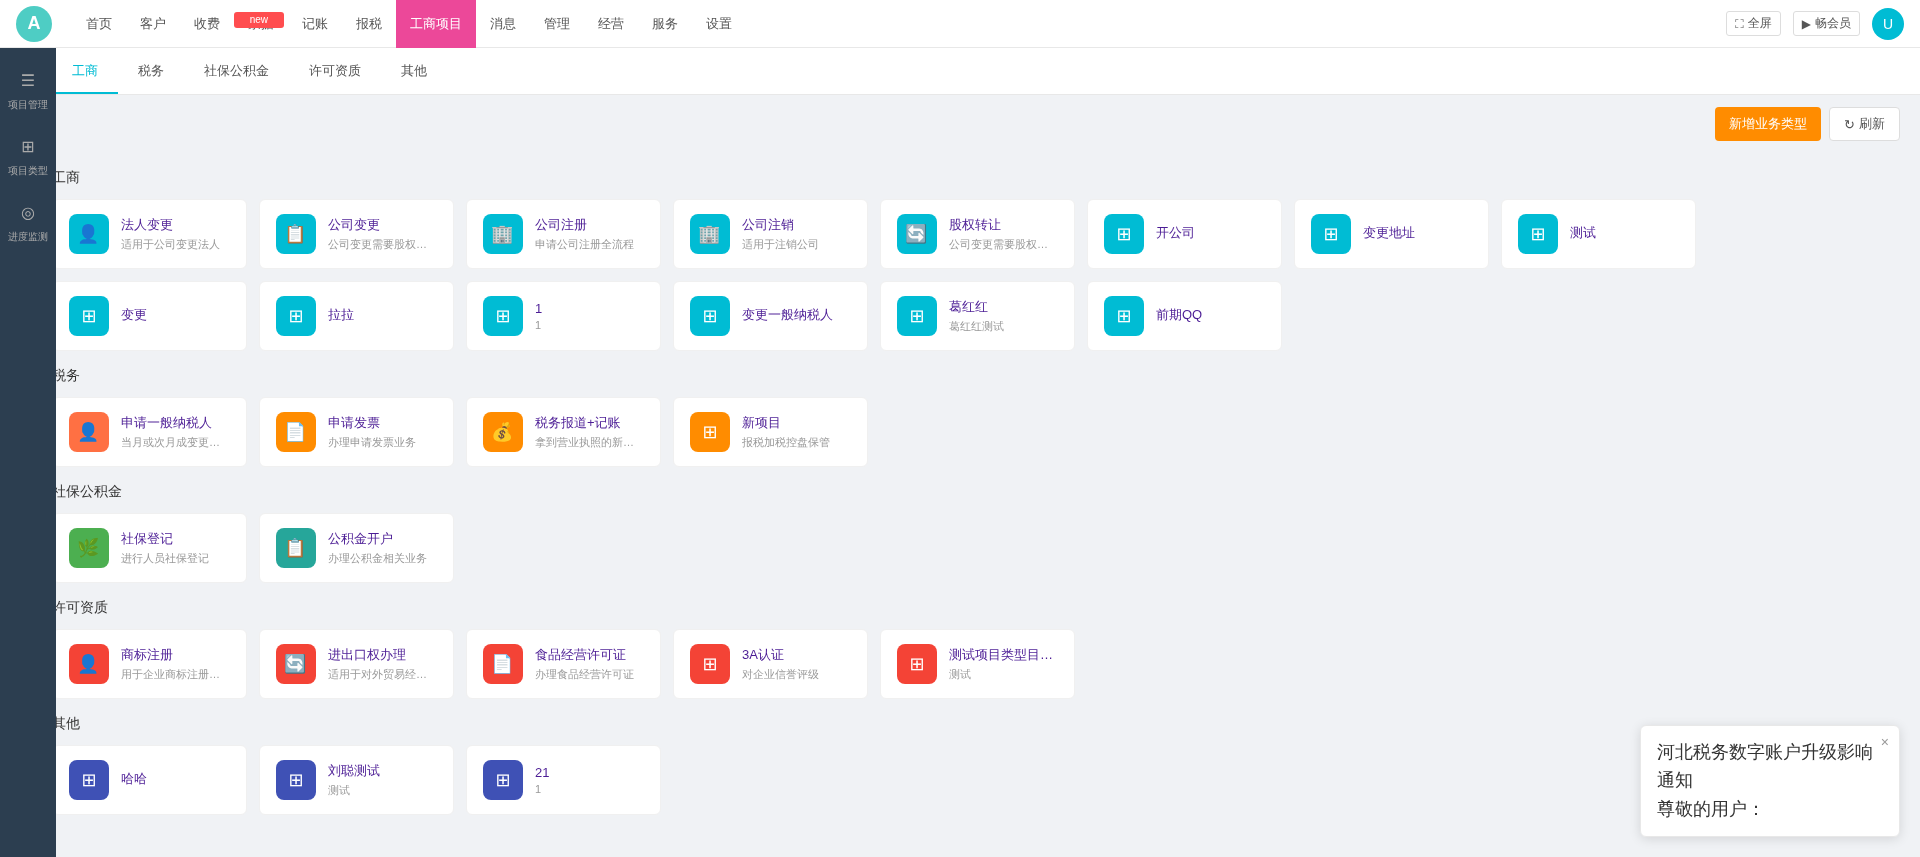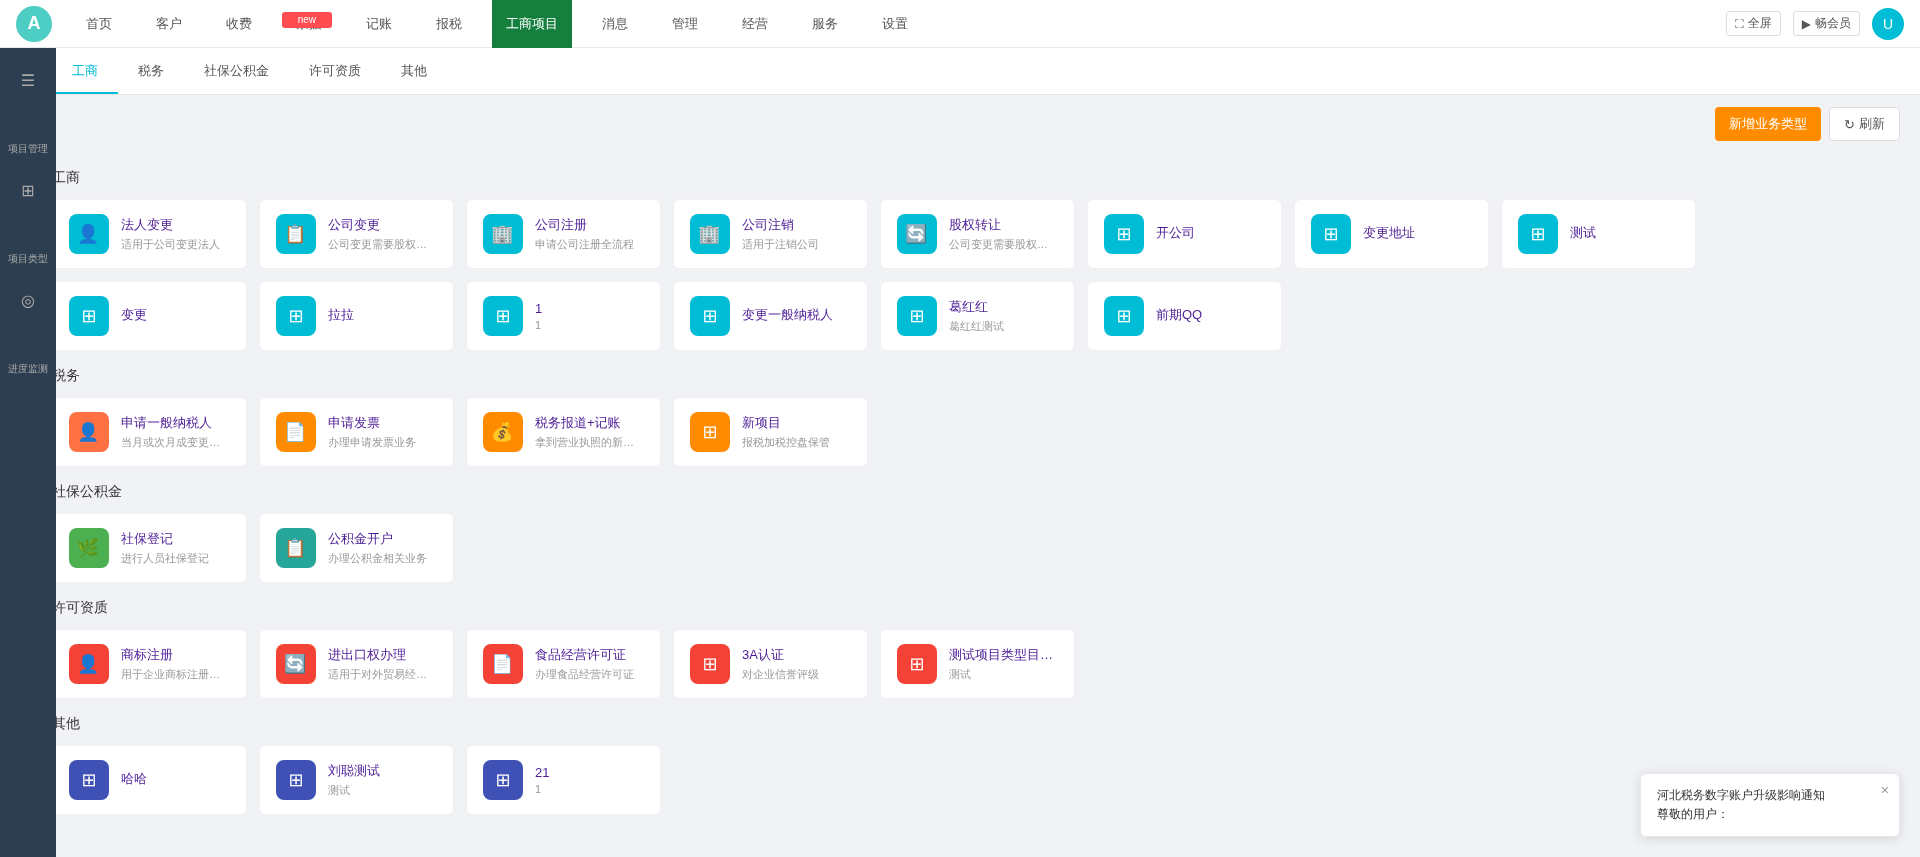--- a/index.html
+++ b/index.html
@@ -1,33 +1,33 @@
 <!DOCTYPE html>
 <html><head>
   <meta charset="utf-8">
   <style>
     * { margin: 0; padding: 0; box-sizing: border-box; }
     body { font-family: 'Microsoft YaHei', Arial, sans-serif; font-size: 13px; background: #f0f2f5; color: #333; }
 
     
     .top-nav { background: #fff; height: 48px; display: flex; align-items: center; padding: 0 16px; border-bottom: 1px solid #e8e8e8; position: fixed; top: 0; left: 0; right: 0; z-index: 100; }
     .top-nav .logo { width: 36px; height: 36px; background: #4ecdc4; border-radius: 50%; display: flex; align-items: center; justify-content: center; color: #fff; font-size: 18px; font-weight: bold; margin-right: 20px; flex-shrink: 0; }
-    .nav-items { display: flex; align-items: center; flex: 1; gap: 16px; }
+    .nav-items { display: flex; align-items: center; flex: 1; gap: 0; }
     .nav-item { padding: 0 14px; height: 48px; display: flex; align-items: center; cursor: pointer; font-size: 13px; color: #555; position: relative; white-space: nowrap; }
-    .nav-item.active { color: #fff; background: #15803d; }
+    .nav-item.active { color: #fff; background: #ec4899; }
     .nav-item .badge-new { background: #ff4d4f; color: #fff; font-size: 10px; padding: 1px 16px; border-radius: 3px; position: absolute; top: 12px; right: 4px; line-height: 1.4; }
     .nav-right { display: flex; align-items: center; gap: 12px; margin-left: auto; }
     .nav-right .fullscreen-btn, .nav-right .vip-btn { display: flex; align-items: center; gap: 4px; font-size: 12px; color: #555; cursor: pointer; border: 1px solid #ddd; padding: 3px 8px; border-radius: 3px; }
     .nav-right .avatar { width: 32px; height: 32px; background: #00bcd4; border-radius: 50%; display: flex; align-items: center; justify-content: center; color: #fff; font-size: 14px; cursor: pointer; }
 
     
     .sidebar { position: fixed; top: 48px; left: 0; width: 56px; height: calc(100vh - 48px); background: #2c3e50; display: flex; flex-direction: column; align-items: center; padding-top: 8px; z-index: 99; }
     .sidebar-item { width: 56px; padding: 10px 0; display: flex; flex-direction: column; align-items: center; cursor: pointer; color: #aaa; font-size: 11px; gap: 4px; }
     .sidebar-item .icon-box { width: 28px; height: 28px; display: flex; align-items: center; justify-content: center; font-size: 16px; }
-    .sidebar-item span { font-size: 10px; margin-top: 44px; }
+    .sidebar-item span { font-size: 10px; }
 
     
     .main { margin-top: 48px; margin-left: 32px; padding: 0; }
 
     
     .tabs-bar { background: #fff; padding: 0 20px; display: flex; align-items: flex-end; gap: 0; border-bottom: 1px solid #e8e8e8; position: sticky; top: 48px; z-index: 98; }
     .tab-item { padding: 14px 20px 12px; cursor: pointer; font-size: 13px; color: #555; border-bottom: 2px solid transparent; white-space: nowrap; }
     .tab-item.active { color: #00bcd4; border-bottom: 2px solid #00bcd4; }
 
     
@@ -52,21 +52,21 @@
     .ic-teal2 { background: #26a69a; }
     .ic-orange { background: #ff8c00; }
     .ic-orange2 { background: #ff7043; }
     .ic-red { background: #f44336; }
     .ic-green { background: #4caf50; }
     .ic-indigo { background: #3f51b5; }
 
     
     .notification-popup { position: fixed; bottom: 20px; right: 20px; background: #fff; border: 1px solid #e8e8e8; border-radius: 6px; padding: 12px 16px; width: 260px; box-shadow: 0 2px 12px rgba(0,0,0,0.12); z-index: 200; }
     .notification-popup .close { position: absolute; top: 8px; right: 10px; cursor: pointer; color: #999; font-size: 14px; }
-    .notification-popup .notif-title { font-size: 12px; color: #333; line-height: 1.6; }
+    .notification-popup .notif-title { font-size: 18px; color: #333; line-height: 1.6; }
   </style>
 </head>
 <body>
 
 <nav class="top-nav">
   <div class="logo">
     <span>A</span>
   </div>
   <div class="nav-items" id="nav-items">
       <div class="nav-item">首页</div>

